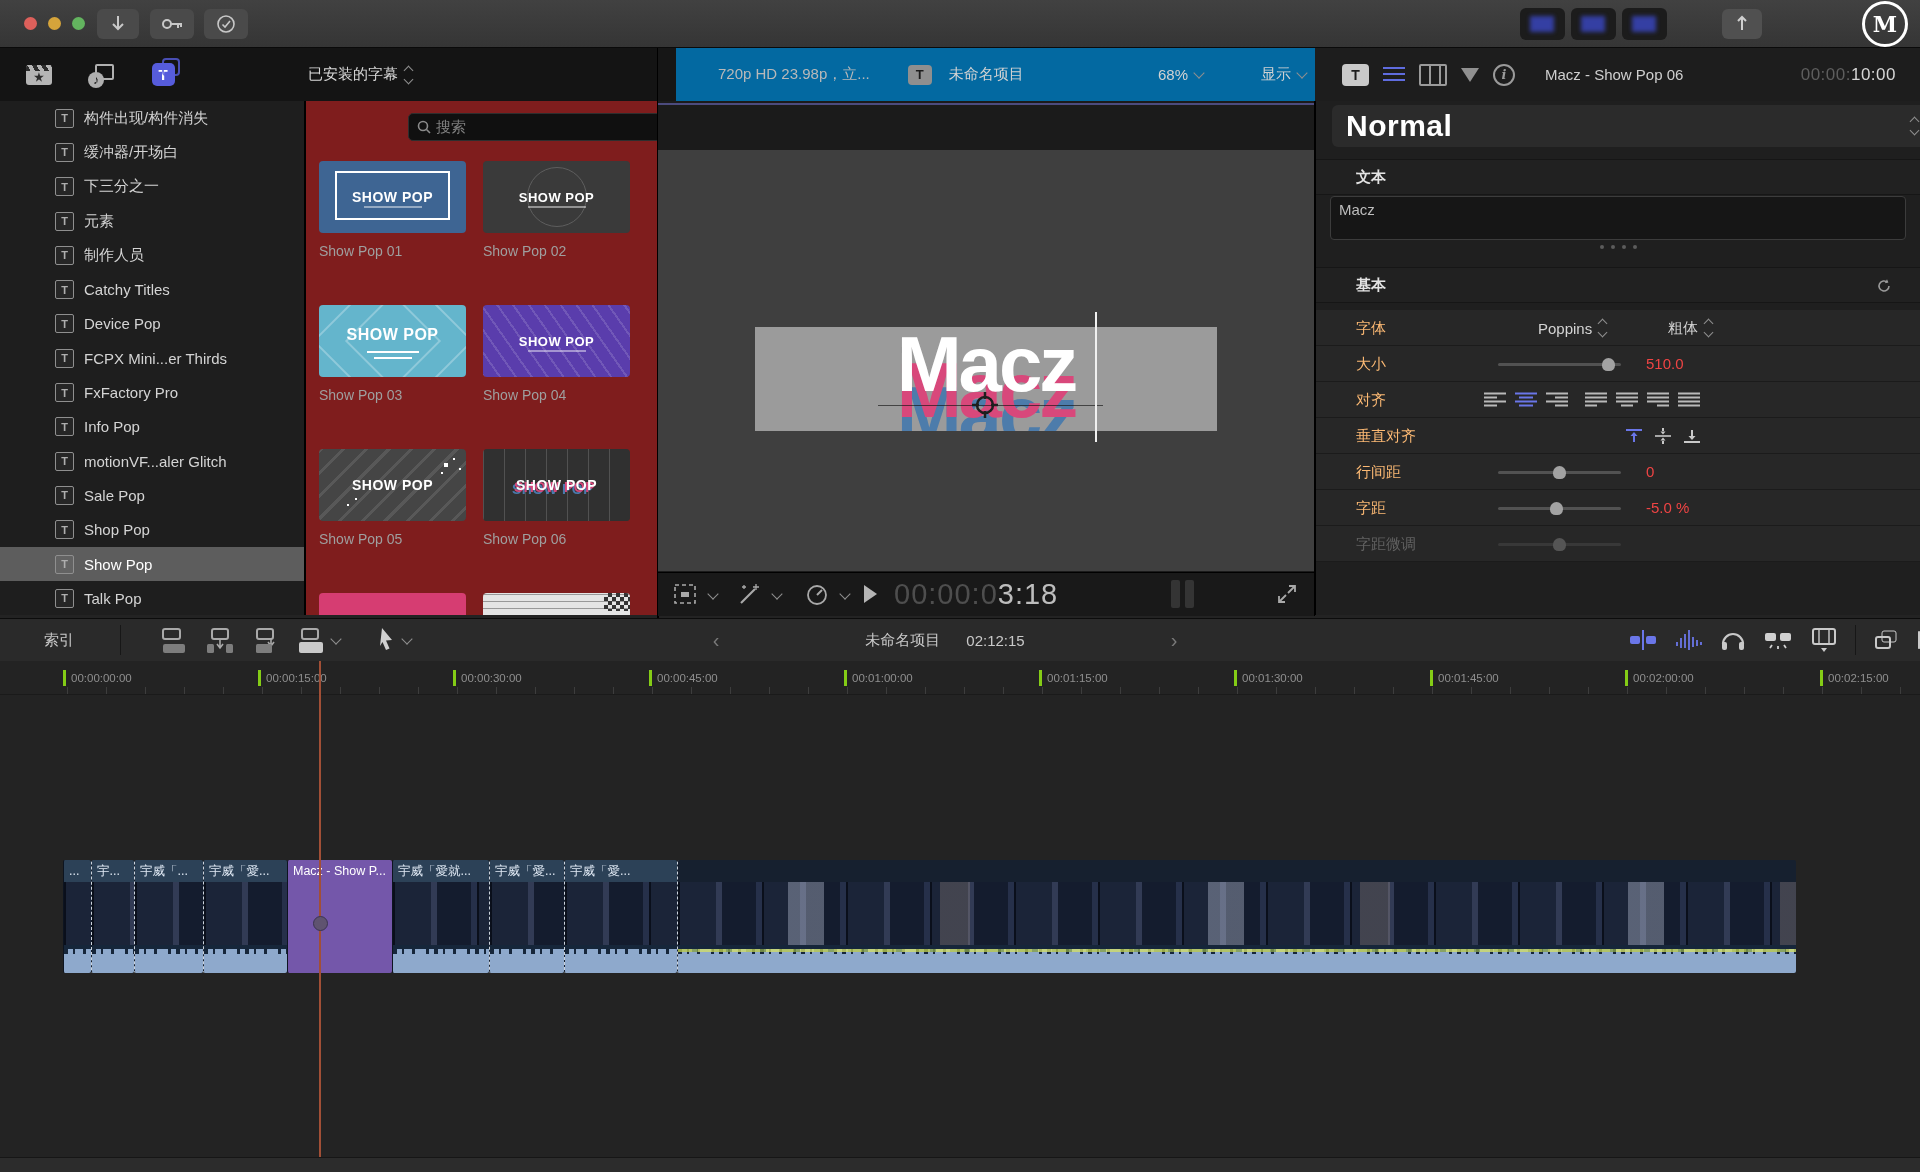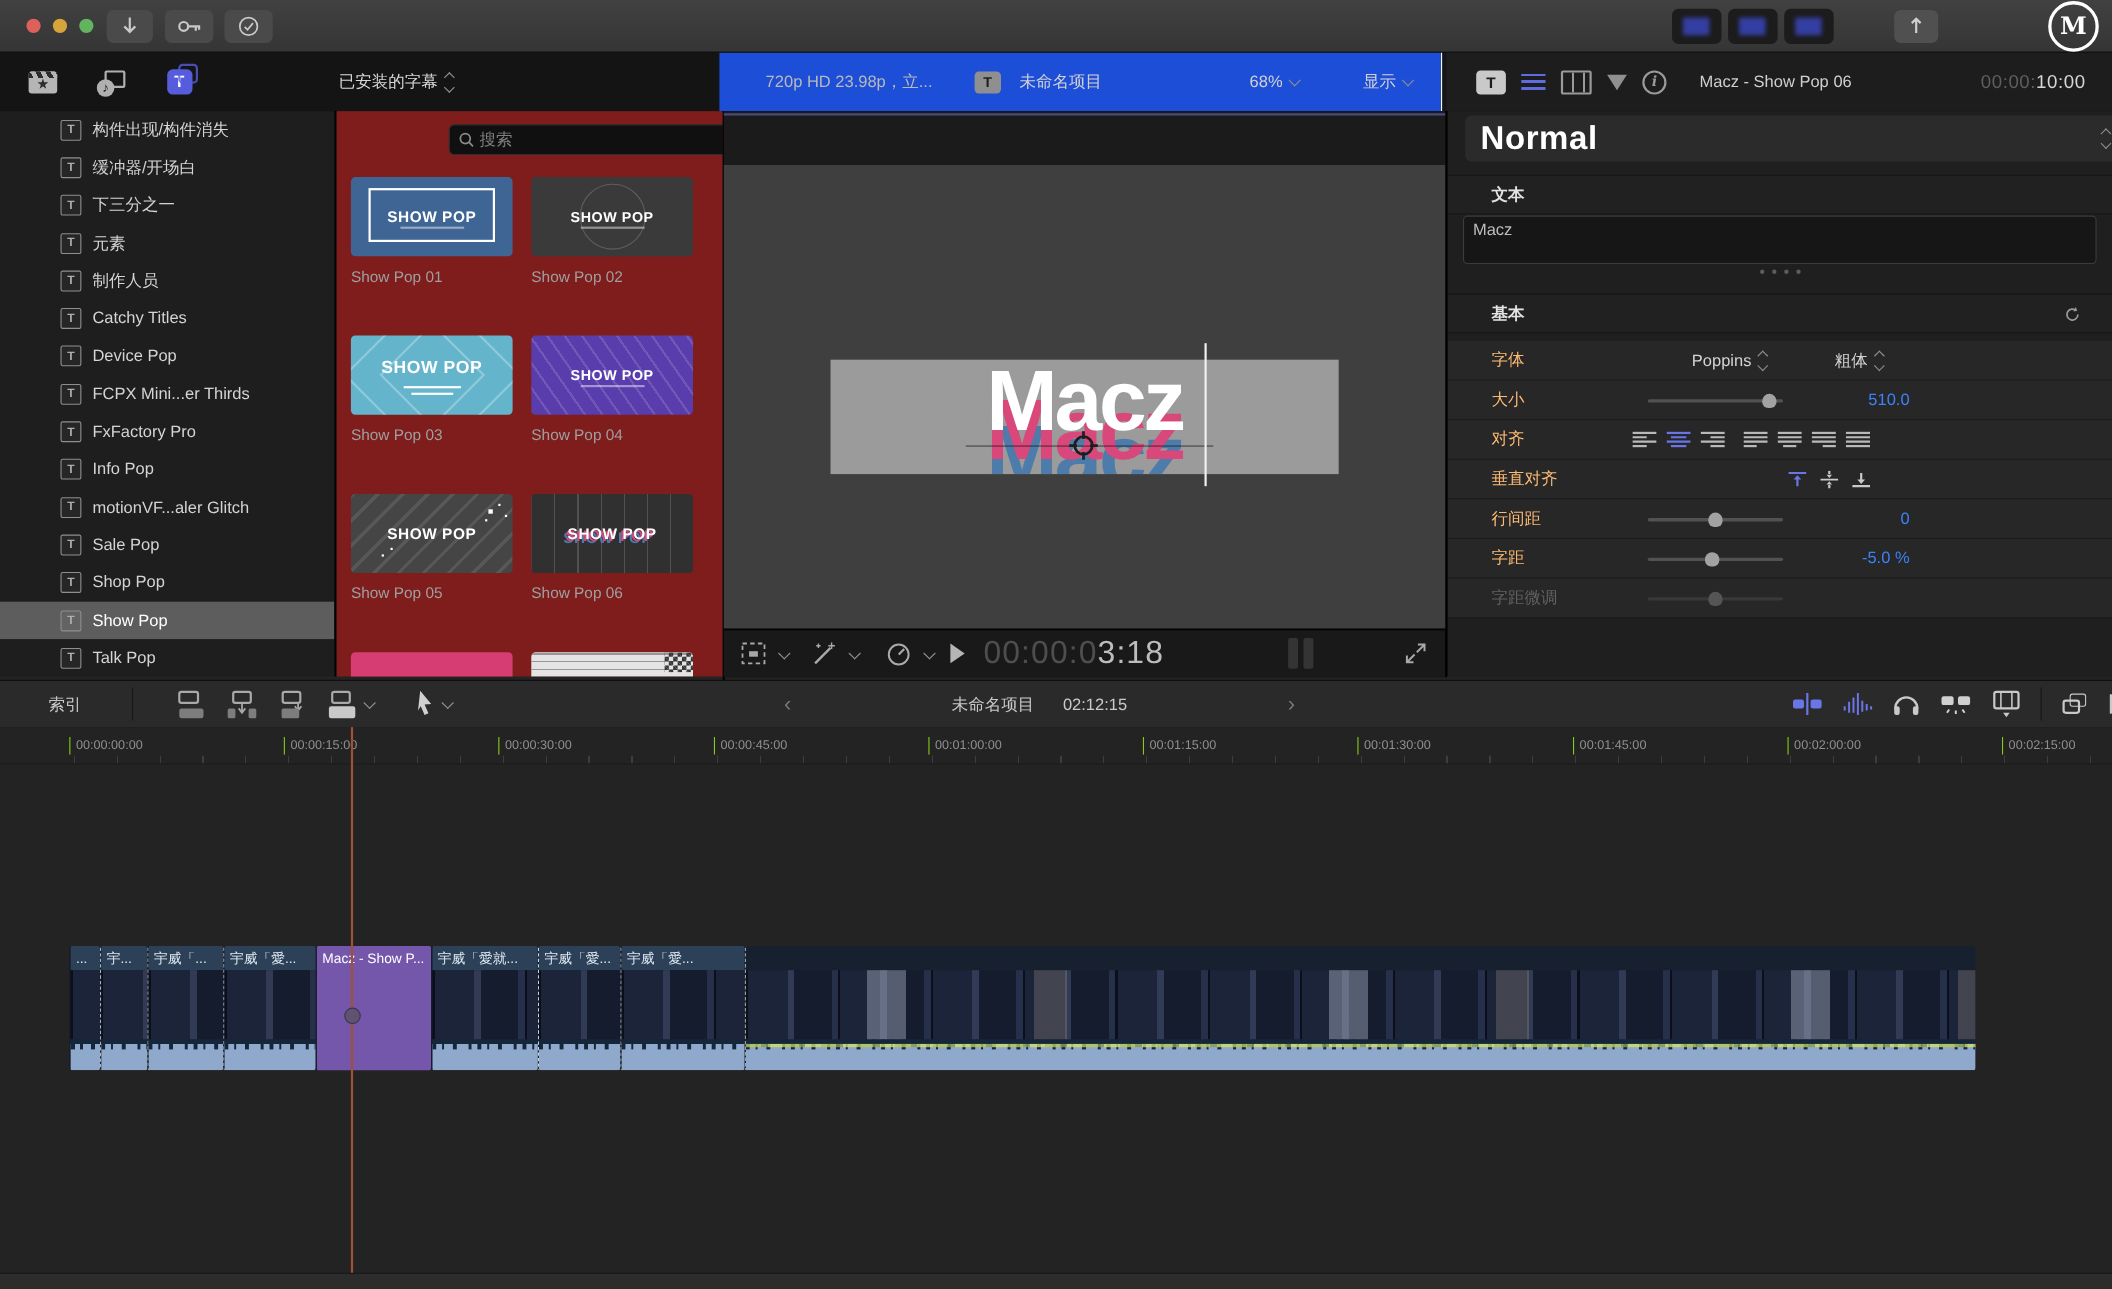--- a/index.html
+++ b/index.html
@@ -17,21 +17,21 @@
   .wm-btn i{position:absolute;left:10px;top:8px;width:24px;height:16px;background:#3d4bd0;filter:blur(2px);opacity:.75;display:block;}
   .watermark{position:absolute;right:12px;top:1px;display:flex;align-items:center;gap:6px;z-index:5;}
   .wm-logo{width:40px;height:40px;border:3px solid #fff;border-radius:50%;display:flex;align-items:center;justify-content:center;
     color:#fff;font:bold 22px "DejaVu Serif",serif;}
   .wm-text{color:#fff;font:bold 37px "DejaVu Serif",serif;text-shadow:0 1px 2px rgba(0,0,0,.6);letter-spacing:1px;}
 
   
   .toolbar{position:absolute;left:0;top:48px;width:1920px;height:53px;background:#161616;border-bottom:1px solid #000;}
   .tb-sec{position:absolute;top:0;height:53px;display:flex;align-items:center;}
   .tb-left{left:0;width:657px;background:#141414;border-right:1px solid #000;}
-  .tb-center{left:654px;width:656px;background:#1d4ed8;border-right:1px solid #fef9c3;padding:0;}
+  .tb-center{left:676px;width:656px;background:#0369a1;border-right:1px solid #fef9c3;padding:0;}
   .tb-right{left:1315px;width:605px;background:#1d1d1d;}
   .media-ic{width:30px;height:30px;display:flex;align-items:center;justify-content:center;margin-left:24px;}
   .clap{position:relative;width:26px;height:20px;background:#b5b5b5;border-radius:3px;display:flex;align-items:center;justify-content:center;}
   .clap::before{content:"";position:absolute;top:0;left:0;right:0;height:6px;border-radius:3px 3px 0 0;
     background:repeating-linear-gradient(60deg,#2c2c2c 0 4px,#b5b5b5 4px 8px);}
   .clap b{color:#2c2c2c;font-size:11px;line-height:10px;margin-top:5px;}
   .cam{position:relative;width:26px;height:22px;}
   .cam::before{content:"";position:absolute;right:0;top:0;width:15px;height:12px;border:2px solid #b0b0b0;border-radius:2px;}
   .cam::after{content:"♪";position:absolute;left:0;bottom:-2px;width:16px;height:16px;border-radius:50%;background:#b0b0b0;
     color:#161616;font-size:12px;line-height:16px;text-align:center;}
@@ -134,21 +134,21 @@
     font-size:15px;color:#c9c9c9;}
   .nav .arrow{color:#7a7a7a;font-size:20px;}
   .ttb-right{position:absolute;right:14px;top:0;height:42px;display:flex;align-items:center;gap:17px;}
 
   
   .ruler{position:absolute;left:0;top:661px;width:1920px;height:33px;background:#232323;overflow:hidden;
     border-bottom:1px solid #1a1a1a;}
   .ruler::before{content:"";position:absolute;left:67px;right:0;bottom:0;height:7px;
     background:repeating-linear-gradient(90deg,#3d3d3d 0 1px,transparent 1px 39px);}
   .rlabel{position:absolute;top:9px;height:16px;line-height:16px;font-size:11.5px;color:#8f8f8f;
-    border-left:1px solid #84cc16;padding-left:5px;white-space:nowrap;text-align:center;}
+    border-left:3px solid #84cc16;padding-left:5px;white-space:nowrap;text-align:center;}
   .tbody{position:absolute;left:0;top:695px;width:1920px;height:462px;background:#232323;overflow:hidden;}
   .clips{position:absolute;left:63px;top:165px;height:113px;display:flex;}
   .clip{position:relative;height:113px;background:#16202f;border-left:1px solid #0d1420;border-radius:2px;overflow:hidden;flex:0 0 auto;}
   .clip.dash{border-left:1px dashed rgba(235,242,250,.85);}
   .clip-h{height:22px;background:#2c4157;color:#e0e9f4;font-size:12.5px;line-height:22px;
     padding:0 5px;white-space:nowrap;overflow:hidden;}
   .film{position:absolute;left:0;right:0;top:22px;height:63px;
     background:repeating-linear-gradient(90deg,#0a0f1b 0 2px,#1b2438 2px 38px,#323b55 38px 44px,#141c2e 44px 78px,#26304a 78px 84px);}
   .film.lt::after{content:"";position:absolute;inset:0;
     background:repeating-linear-gradient(90deg,transparent 0 110px,rgba(190,198,218,.38) 110px 146px,transparent 146px 262px,rgba(205,180,160,.22) 262px 292px,transparent 292px 420px);}
@@ -171,21 +171,21 @@
   .preset b{color:#fff;font-size:30px;letter-spacing:.5px;}
   .sec-h{position:absolute;left:0;width:604px;height:36px;background:#212121;display:flex;align-items:center;
     padding-left:40px;font-size:15px;font-weight:bold;color:#e3e3e3;box-sizing:border-box;
     border-top:1px solid #161616;border-bottom:1px solid #161616;}
   .textbox{position:absolute;left:14px;top:95px;width:576px;height:44px;background:#161616;border:1px solid #3c3c3c;
     border-radius:4px;color:#bdbdbd;font-size:15px;padding:4px 8px;box-sizing:border-box;}
   .pager{position:absolute;left:0;top:144px;width:604px;display:flex;justify-content:center;gap:7px;}
   .pager i{width:4px;height:4px;border-radius:50%;background:#5c5c5c;display:block;}
   .prow{position:absolute;left:0;width:604px;height:36px;background:#272727;border-bottom:1px solid #1b1b1b;box-sizing:border-box;}
   .prow .lbl{position:absolute;left:40px;top:0;height:36px;line-height:36px;font-size:15px;color:#fdba74;}
-  .prow .val{position:absolute;left:330px;top:0;width:90px;height:36px;line-height:36px;text-align:right;font-size:15px;color:#3b82f6;}
+  .prow .val{position:absolute;left:330px;top:0;width:90px;height:36px;line-height:36px;text-align:left;font-size:15px;color:#ef4444;}
   .track{position:absolute;left:182px;top:17px;width:123px;height:3px;border-radius:2px;background:#525252;}
   .thumb{position:absolute;top:-5px;width:13px;height:13px;border-radius:50% 50% 42% 42%;background:#a2a2a2;}
   .prow.dim .lbl{color:#616161;} .prow.dim .track{background:#383838;} .prow.dim .thumb{background:#555;}
   .fontdd{position:absolute;top:0;height:36px;display:flex;align-items:center;font-size:15px;color:#d4d4d4;}
   .aligns{position:absolute;left:168px;top:10px;display:flex;gap:9px;align-items:center;}
   .reset-ic{position:absolute;right:28px;top:10px;}
 </style>
 </head>
 <body>
 

